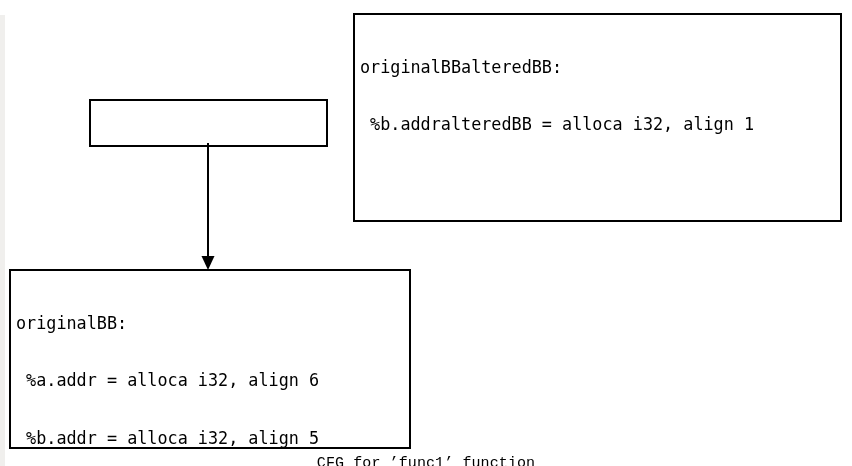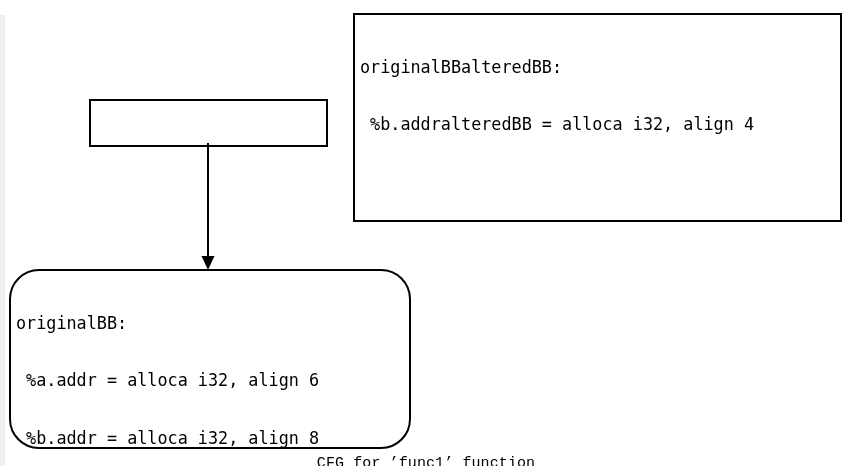--- a/index.html
+++ b/index.html
@@ -60,21 +60,20 @@
     left: 353px;
     top: -2px;
     width: 489px;
     height: 209px;
   }
   #node-original {
     left: 9px;
     top: 254px;
     width: 402px;
     height: 180px;
-    border-radius: 30px;
   }
   
   #edge-entry-original {
     position: absolute;
     left: 186px;
     top: 128px;
     width: 46px;
     height: 132px;
     overflow: visible;
   }
@@ -98,34 +97,34 @@
 
   <div class="edge-strip"></div>
 
   <div class="bb-node" id="node-entry">
     <span class="bb-line">entry:</span>
     
   </div>
 
   <div class="bb-node" id="node-altered">
     <span class="bb-line">originalBBalteredBB:</span>
-    <span class="bb-line"> %b.addralteredBB = alloca i32, align 4</span>
+    <span class="bb-line"> %b.addralteredBB = alloca i32, align 1</span>
     
     
     
     
     
     
     
   </div>
 
   <div class="bb-node" id="node-original">
     <span class="bb-line">originalBB:</span>
     <span class="bb-line"> %a.addr = alloca i32, align 6</span>
-    <span class="bb-line"> %b.addr = alloca i32, align 8</span>
+    <span class="bb-line"> %b.addr = alloca i32, align 5</span>
     
     
     
     
     
     
   </div>
 
   <svg id="edge-entry-original" width="46" height="132" viewBox="0 0 46 132">
     <line x1="22" y1="0" x2="22" y2="117" stroke="#000000" stroke-width="2"></line>

